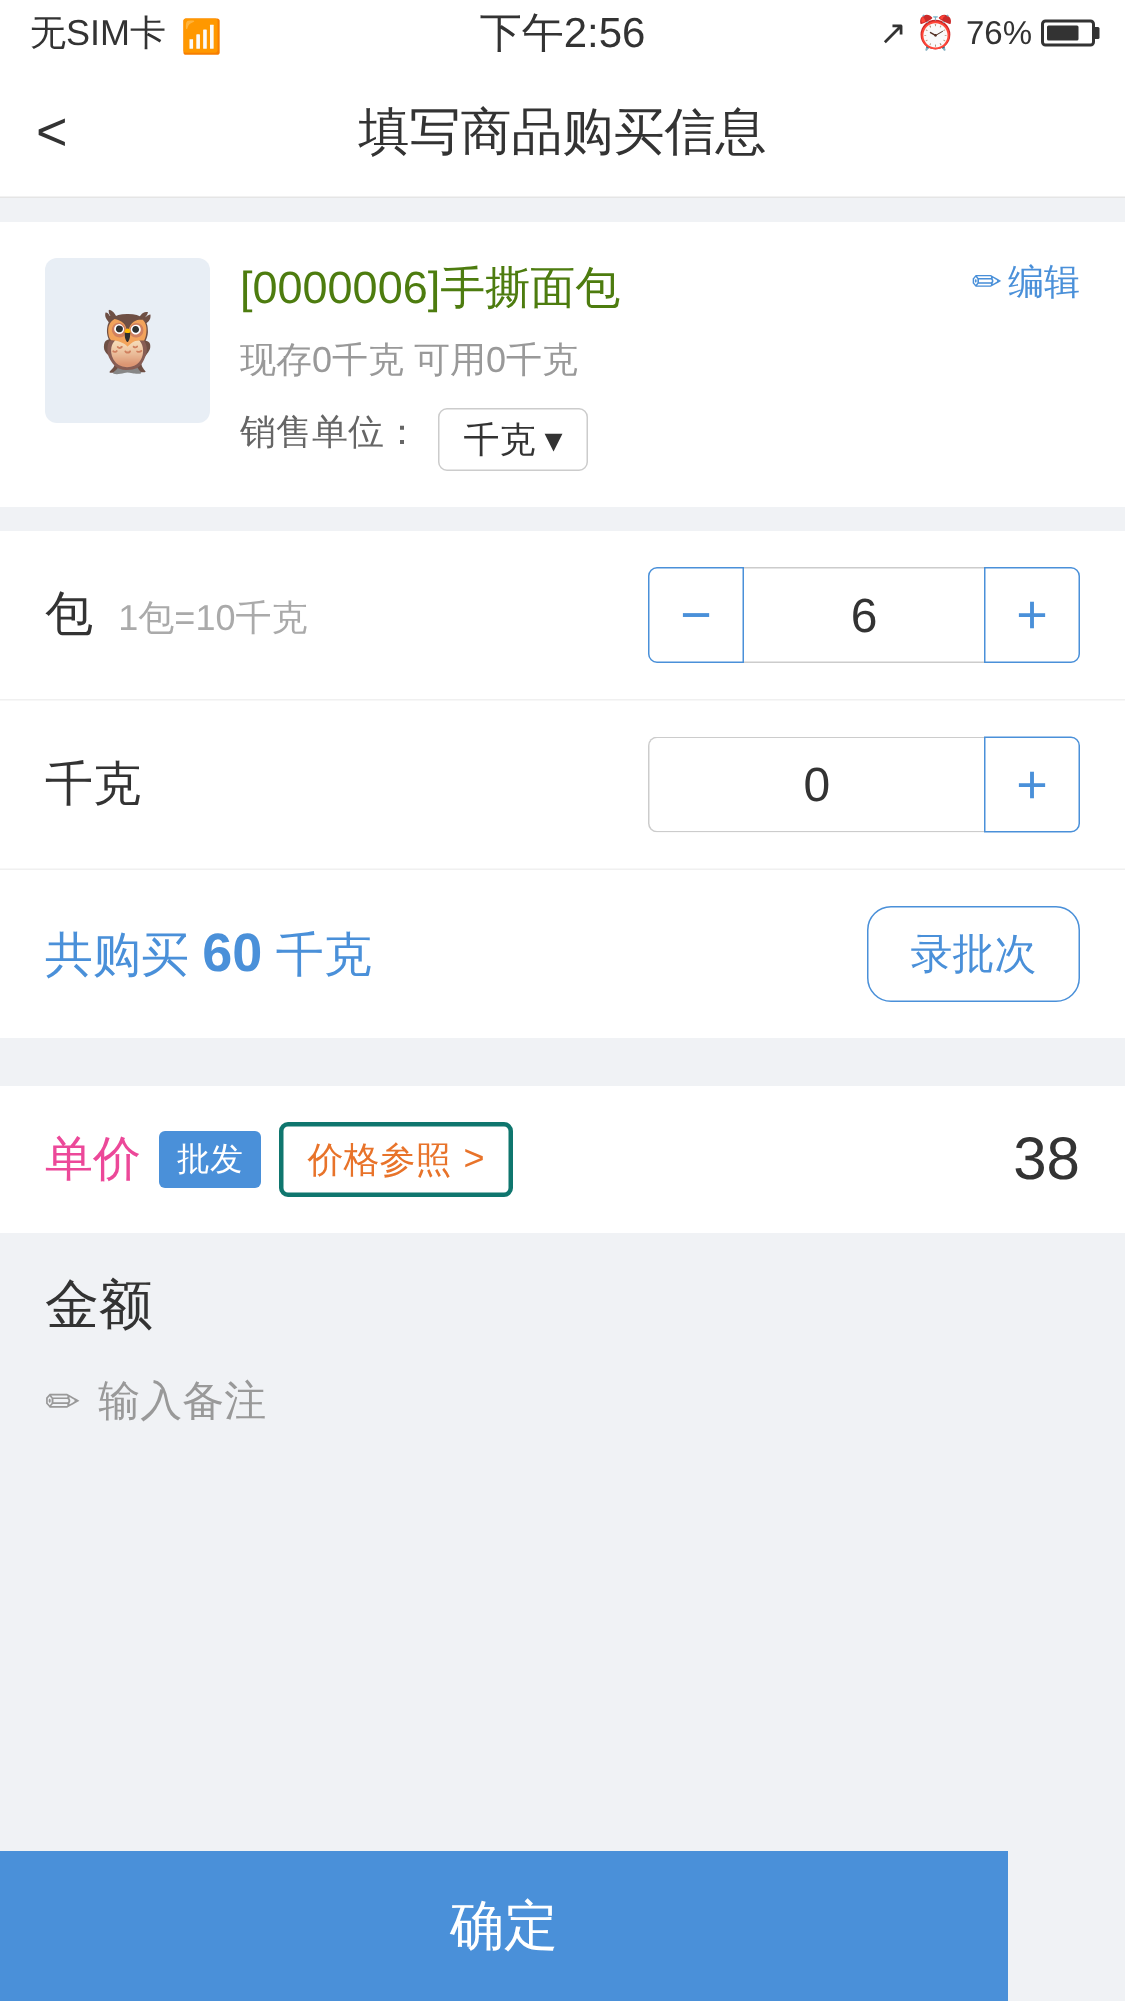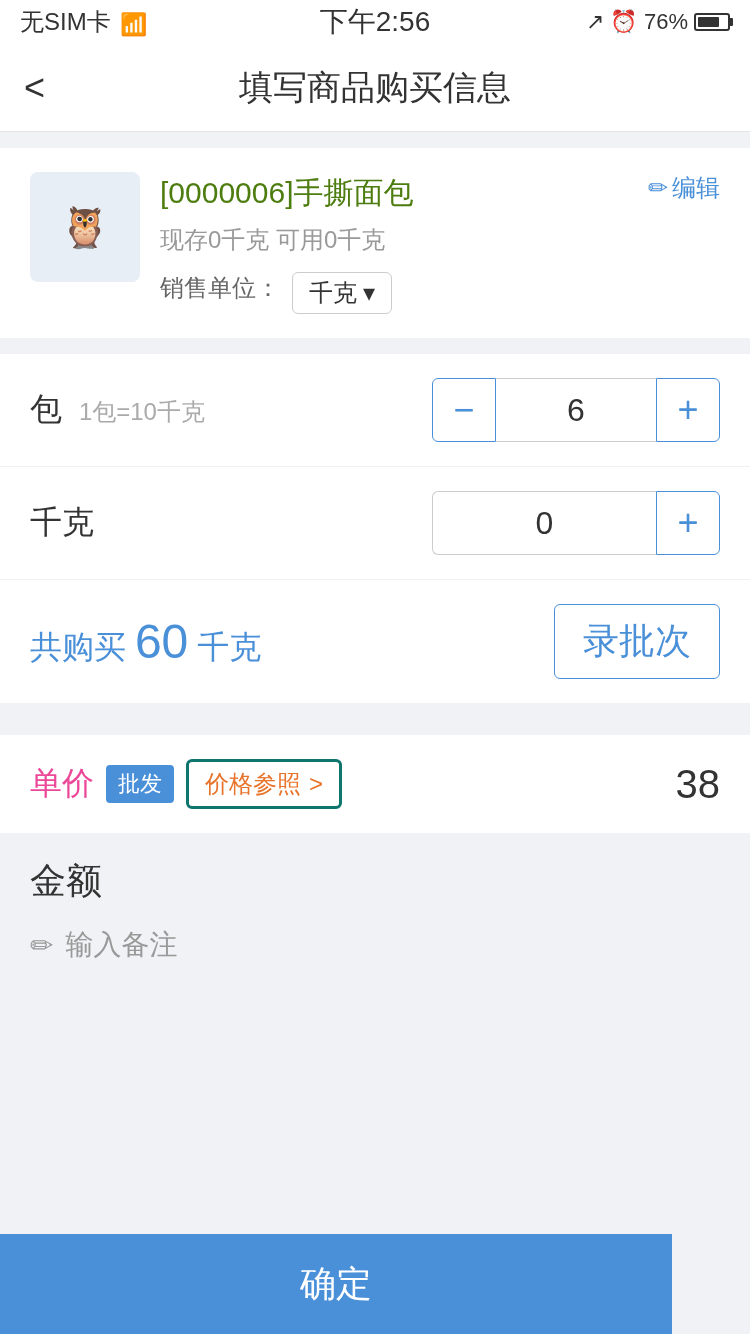--- a/index.html
+++ b/index.html
@@ -247,23 +247,23 @@
       color: #333;
     }
     .total-text span {
       color: #4a90d9;
       font-weight: 500;
     }
     .batch-btn {
       border: 1px solid #4a90d9;
       color: #4a90d9;
       background: #fff;
-      border-radius: 6px;
+      border-radius: 16px;
       padding: 12px 28px;
-      font-size: 36px;
+      font-size: 28px;
       cursor: pointer;
     }
 
     
     .price-section {
       background: #fff;
       margin-top: 16px;
       padding: 24px 30px;
     }
     .price-row {
@@ -428,21 +428,21 @@
       <input class="num-input-no-minus" type="text" value="0" style="">
       <button class="num-btn plus">+</button>
     </div>
   </div>
 </div>
 
 <div class="total-row">
   <span class="total-text">
     <span>共购买</span>
     <span> </span>
-    <span style="color:#4a90d9;font-weight:400;font-size:48px;">60</span>
+    <span style="color:#4a90d9;font-weight:700;font-size:36px;">60</span>
     <span> </span>
     <span>千克</span>
   </span>
   <button class="batch-btn">录批次</button>
 </div>
 
 <div class="divider"></div>
 
 <div class="price-section">
   <div class="price-row">

